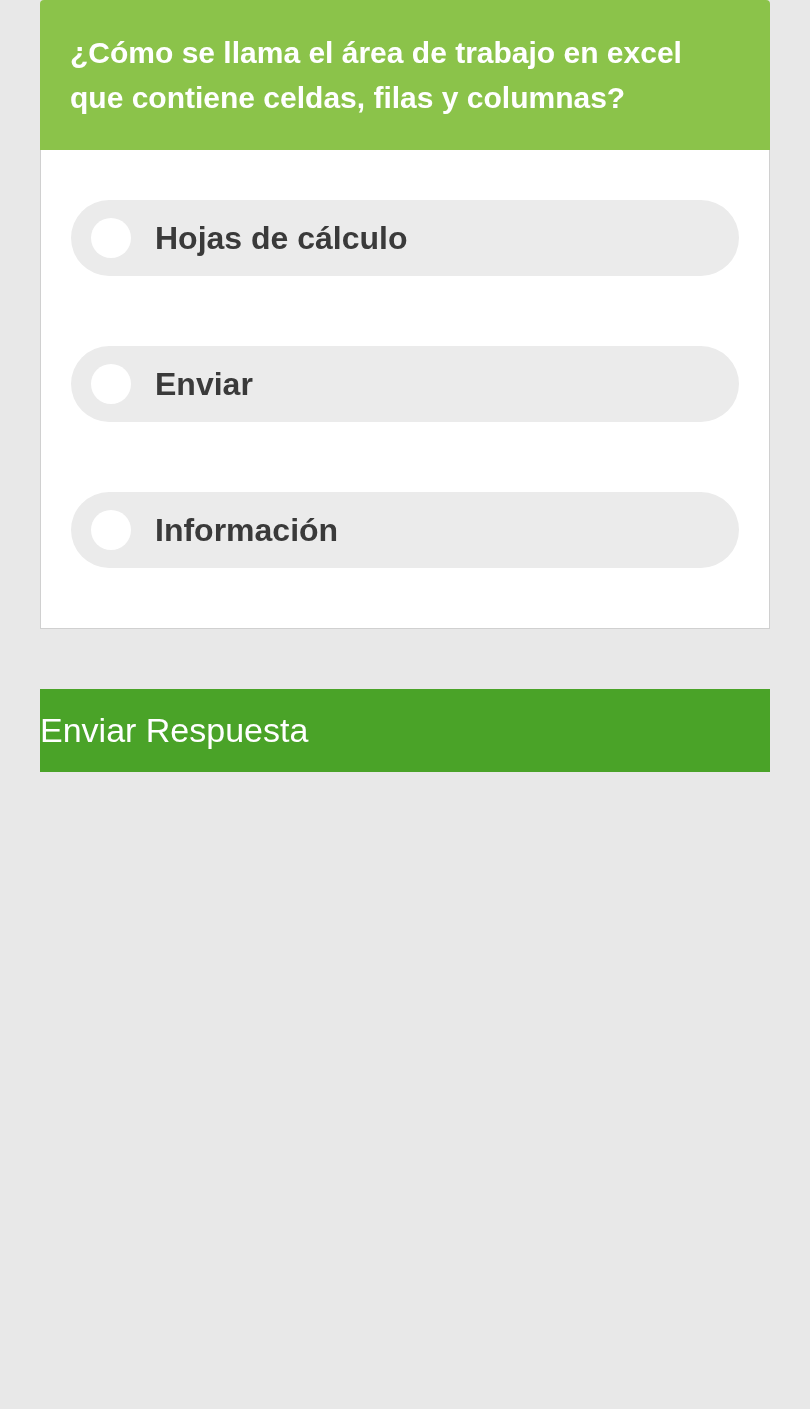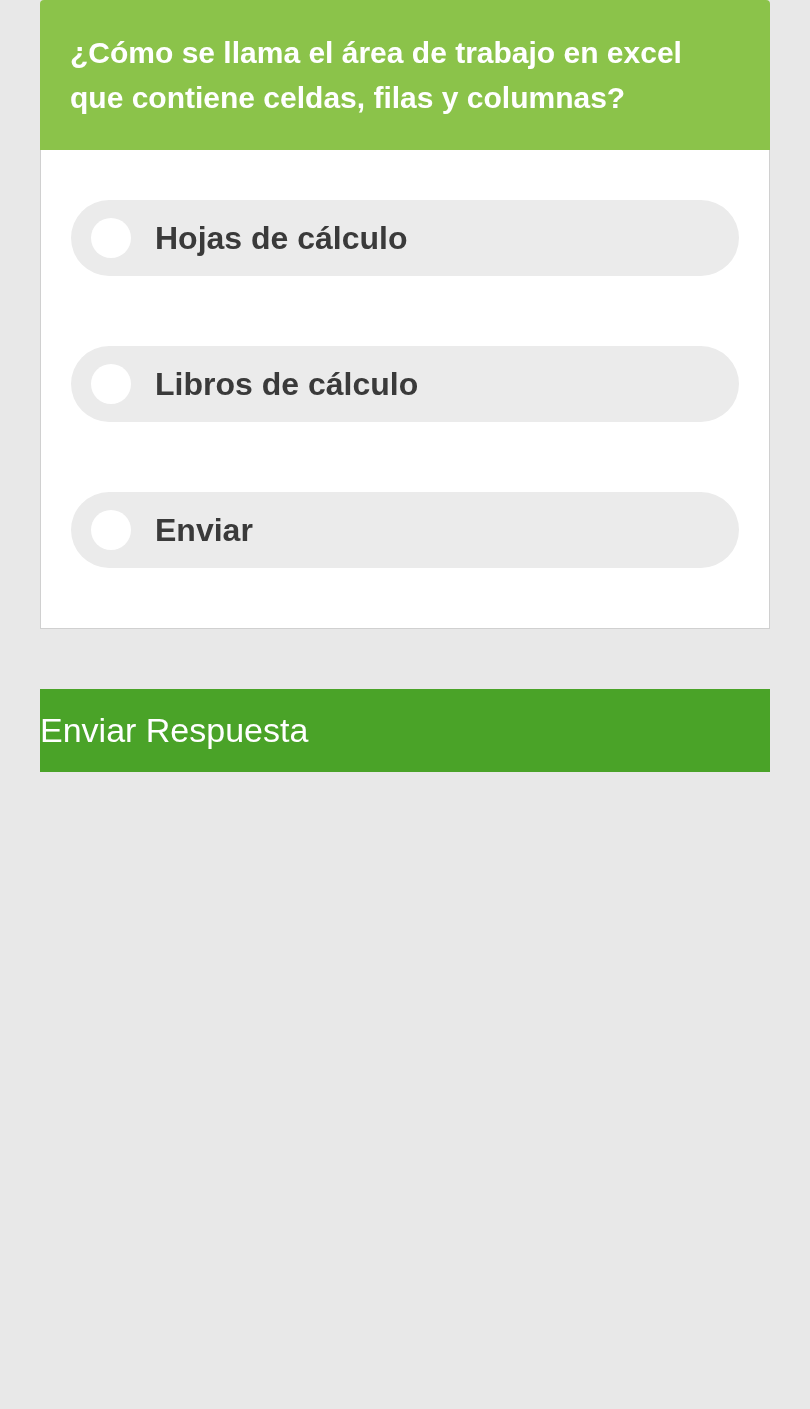--- a/index.html
+++ b/index.html
@@ -78,29 +78,29 @@
   <div class="question-header">
     <span>¿Cómo se llama el área de trabajo en excel que contiene celdas, filas y columnas?</span>
   </div>
   <div class="options-panel">
 
     <div class="option">
       <div class="radio-dot"></div>
       <span class="option-label">Hojas de cálculo</span>
     </div>
 
-    <div class="option">
-      <div class="radio-dot"></div>
-      <span class="option-label">Libros de cálculo</span>
-    </div>
 
     <div class="option">
       <div class="radio-dot"></div>
       <span class="option-label">Enviar</span>
     </div>
 
+    <div class="option">
+      <div class="radio-dot"></div>
+      <span class="option-label">Información</span>
+    </div>
 
   </div>
 </div>
 
 <button class="submit-button">
   <span>Enviar Respuesta</span>
 </button>
 
 </body></html>

